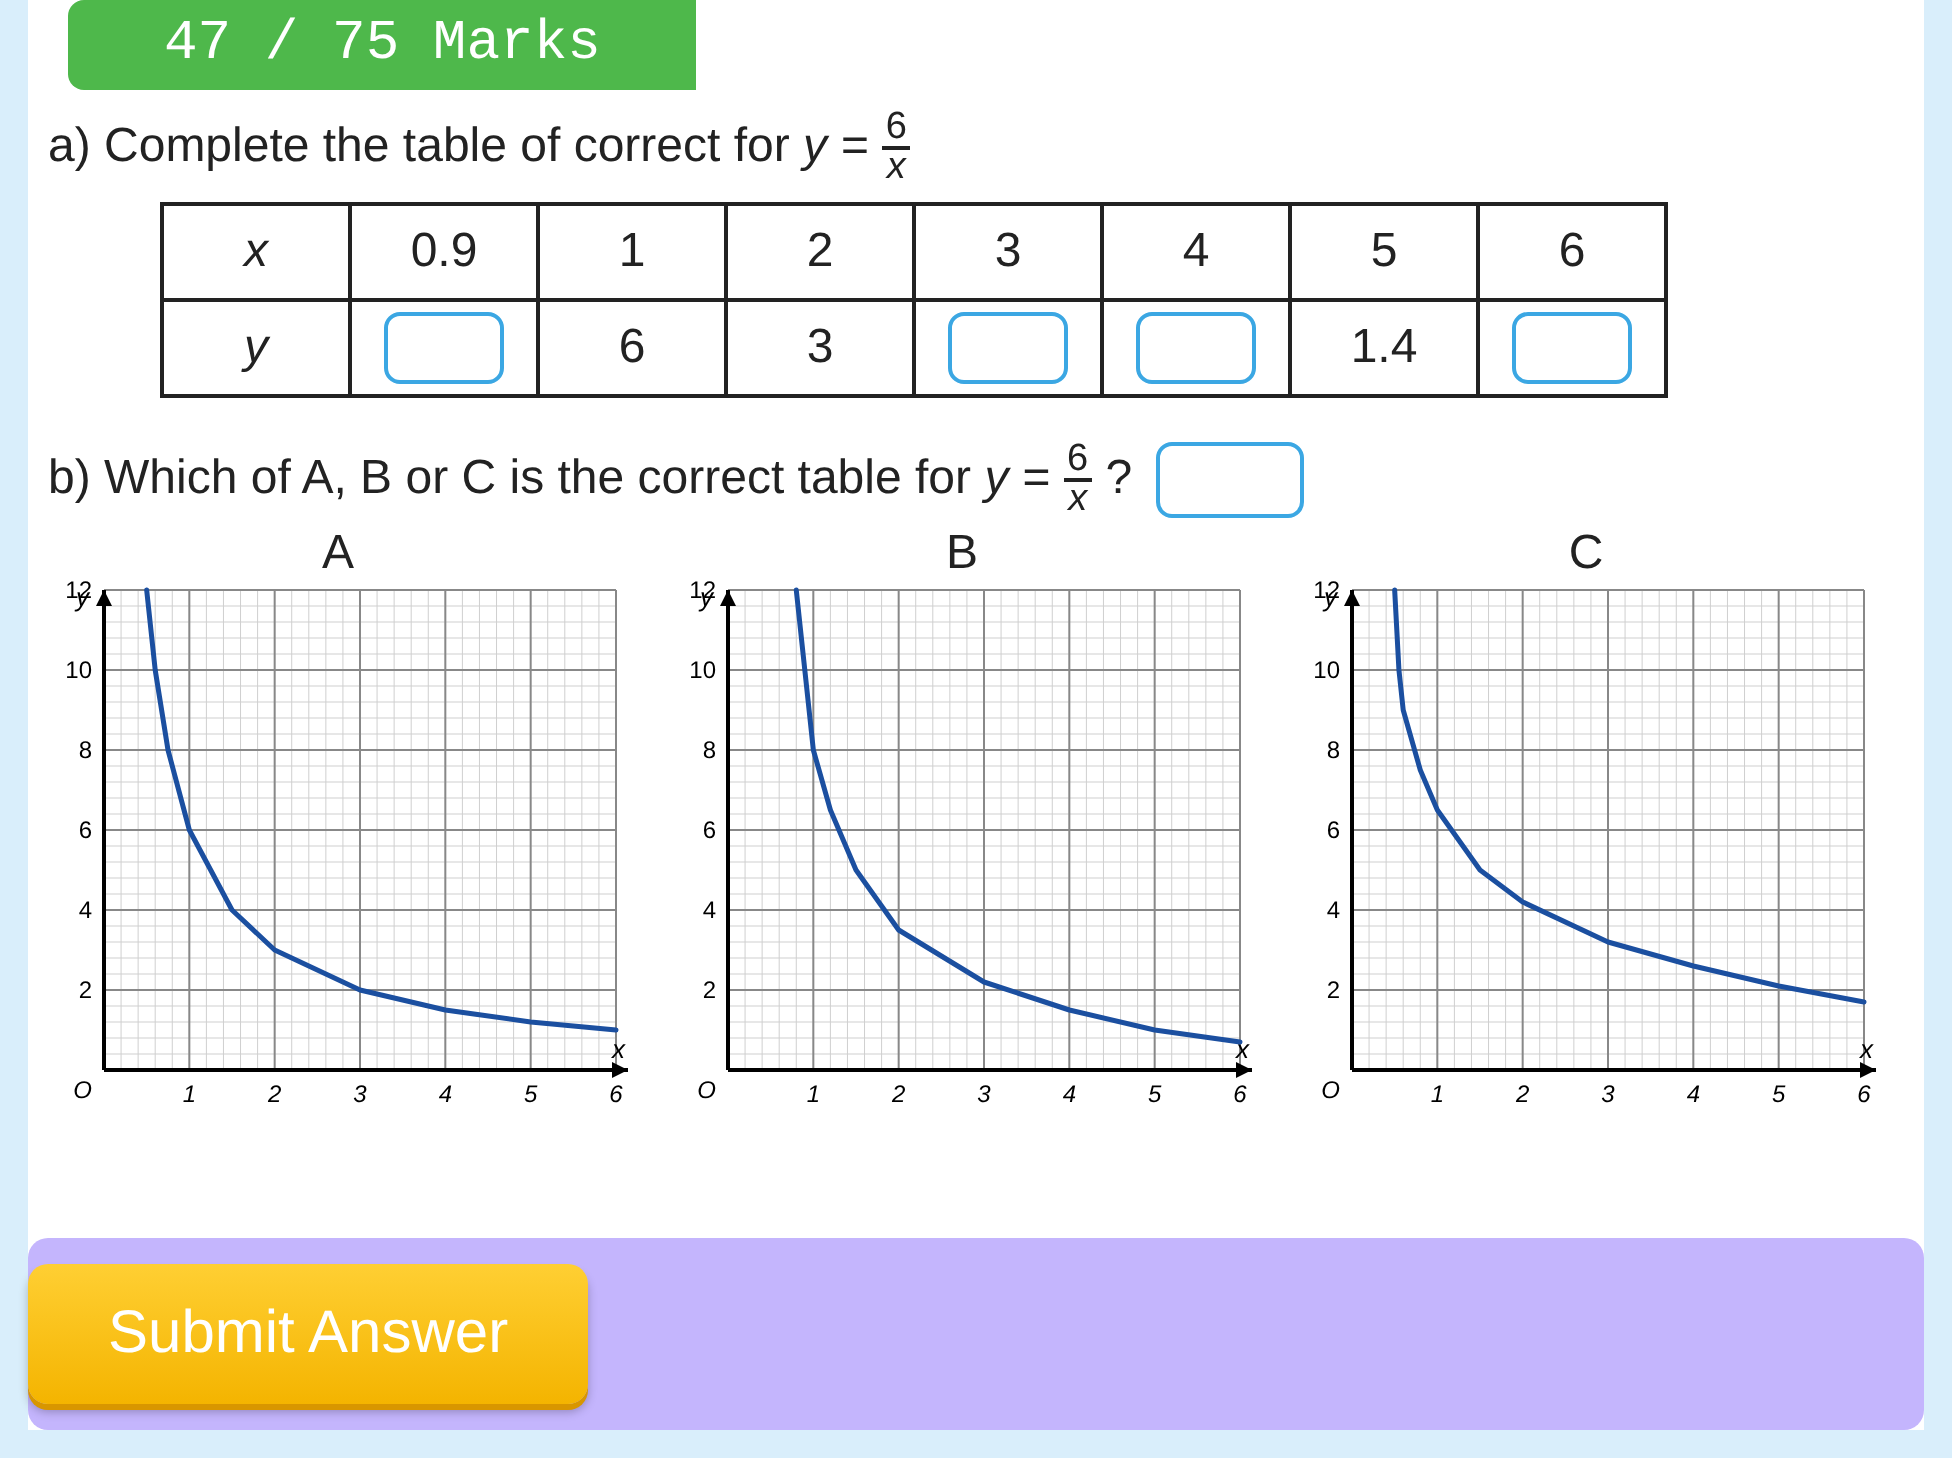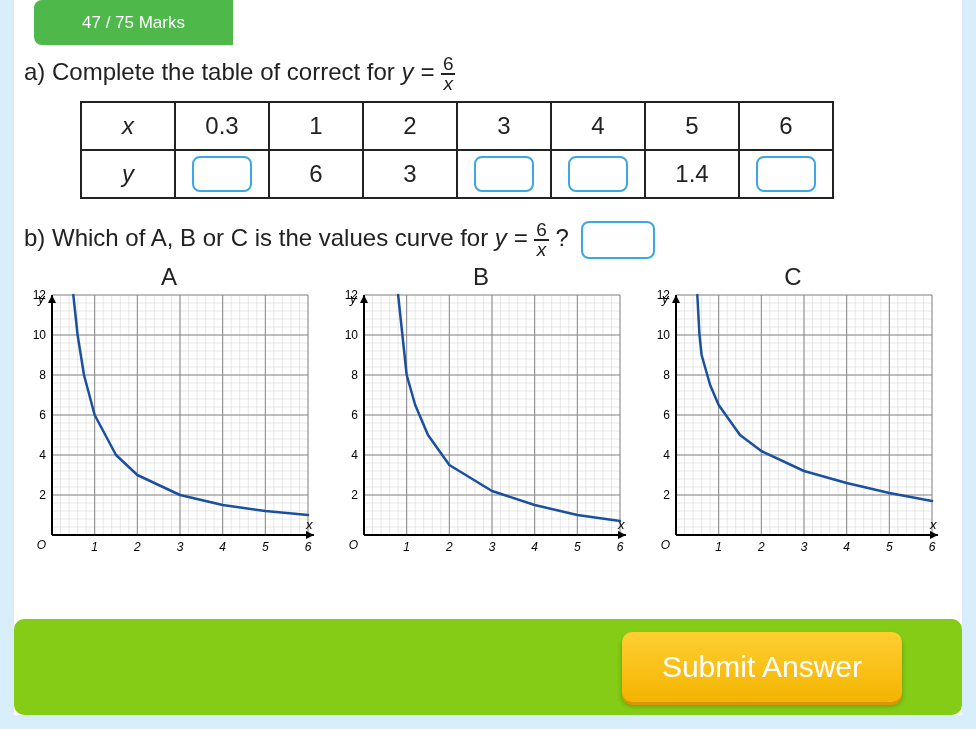--- a/index.html
+++ b/index.html
@@ -6,42 +6,42 @@
   .page{width:976px;height:729px;box-sizing:border-box;position:relative;
         background:#fff;
         border-left:14px solid #d9eefb;
         border-right:14px solid #d9eefb;
         border-bottom:14px solid #d9eefb;
         padding:0;}
   .inner{width:100%;height:100%;position:relative;}
   .marks-wrap{position:absolute;left:20px;top:0;width:580px;height:45px;
               background:#fff;border-radius:8px;display:flex;align-items:center;}
   .marks{position:absolute;left:0;top:0;height:45px;line-height:45px;
-         background:#4EB84B;color:#fff;font-size:17px;padding:0 48px;
-         border-top-left-radius:8px;border-bottom-left-radius:8px;}
+         background:#4EB84B;color:#fff;font-size:28px;padding:0 48px;
+         border-top-left-radius:8px;border-bottom-left-radius:8px;font-family:Liberation Mono, monospace;}
   .content{position:absolute;left:10px;right:10px;top:55px;}
   .q{font-size:24px;line-height:32px;}
   .eq{font-style:italic;}
   .frac{display:inline-block;vertical-align:middle;text-align:center;font-style:normal;}
   .frac .n{display:block;border-bottom:2px solid #222;padding:0 2px;line-height:18px;font-size:19px;}
   .frac .d{display:block;padding:0 2px;line-height:18px;font-size:19px;font-style:italic;}
   table.vals{border-collapse:collapse;margin-left:56px;margin-top:8px;}
   table.vals td{border:2px solid #222;width:90px;height:44px;text-align:center;
                 font-size:24px;}
   table.vals td.hd{font-style:italic;}
   .ans-box{display:inline-block;width:56px;height:32px;border:2px solid #3BA7E3;
            border-radius:8px;background:#fff;vertical-align:middle;}
   .part-b-row{display:flex;align-items:center;gap:12px;margin-top:22px;}
   .charts{display:flex;gap:14px;margin-top:4px;margin-left:-4px;}
   .chart{width:298px;}
   .chart-title{text-align:center;font-size:24px;height:26px;}
   svg{display:block;}
   .footer{position:absolute;left:0;right:0;bottom:0;height:96px;
-          background:#84cc16;border-radius:10px;display:flex;align-items:center;
-          justify-content:flex-end;padding-right:60px;}
+          background:#c4b5fd;border-radius:10px;display:flex;align-items:center;
+          justify-content:flex-start;padding-right:60px;}
   .submit{background:linear-gradient(#FFCF33,#F4B400);color:#fff;font-size:30px;
           border:none;border-radius:10px;padding:18px 40px;cursor:pointer;
           box-shadow:0 3px 0 #d89600, 0 4px 5px rgba(0,0,0,.25);}
 </style>
 </head>
 <body>
 
 <div class="page">
     <div class="inner">
 
@@ -52,21 +52,21 @@
   <div class="content">
 
     <div class="q">
       <span>a)  Complete the table of correct for </span><span class="eq">y = </span><span class="frac"><span class="n">6</span><span class="d">x</span></span>
     </div>
 
     <table class="vals">
       <tbody>
             <tr>
         <td class="hd">x</td>
-        <td>0.3</td>
+        <td>0.9</td>
         <td>1</td>
         <td>2</td>
         <td>3</td>
         <td>4</td>
         <td>5</td>
         <td>6</td>
       </tr>
       <tr>
         <td class="hd">y</td>
         <td><span class="ans-box"></span></td>
@@ -75,21 +75,21 @@
         <td><span class="ans-box"></span></td>
         <td><span class="ans-box"></span></td>
         <td>1.4</td>
         <td><span class="ans-box"></span></td>
       </tr>
     </tbody>
         </table>
 
     <div class="part-b-row">
       <div class="q">
-        <span>b)  Which of A, B or C is the values curve for </span><span class="eq">y = </span><span class="frac"><span class="n">6</span><span class="d">x</span></span><span> ?</span>
+        <span>b)  Which of A, B or C is the correct table for </span><span class="eq">y = </span><span class="frac"><span class="n">6</span><span class="d">x</span></span><span> ?</span>
       </div>
       <span class="ans-box" style="width:70px;height:34px"></span>
     </div>
 
     <div class="charts">
       <div class="chart">
         <div class="chart-title">A</div>
         <svg id="svgA" width="298" height="270">
               <line x1="32" y1="6" x2="32" y2="246" stroke="#cfcfcf" stroke-width="0.5"></line>
               <line x1="40.53333333333333" y1="6" x2="40.53333333333333" y2="246" stroke="#cfcfcf" stroke-width="0.5"></line>

